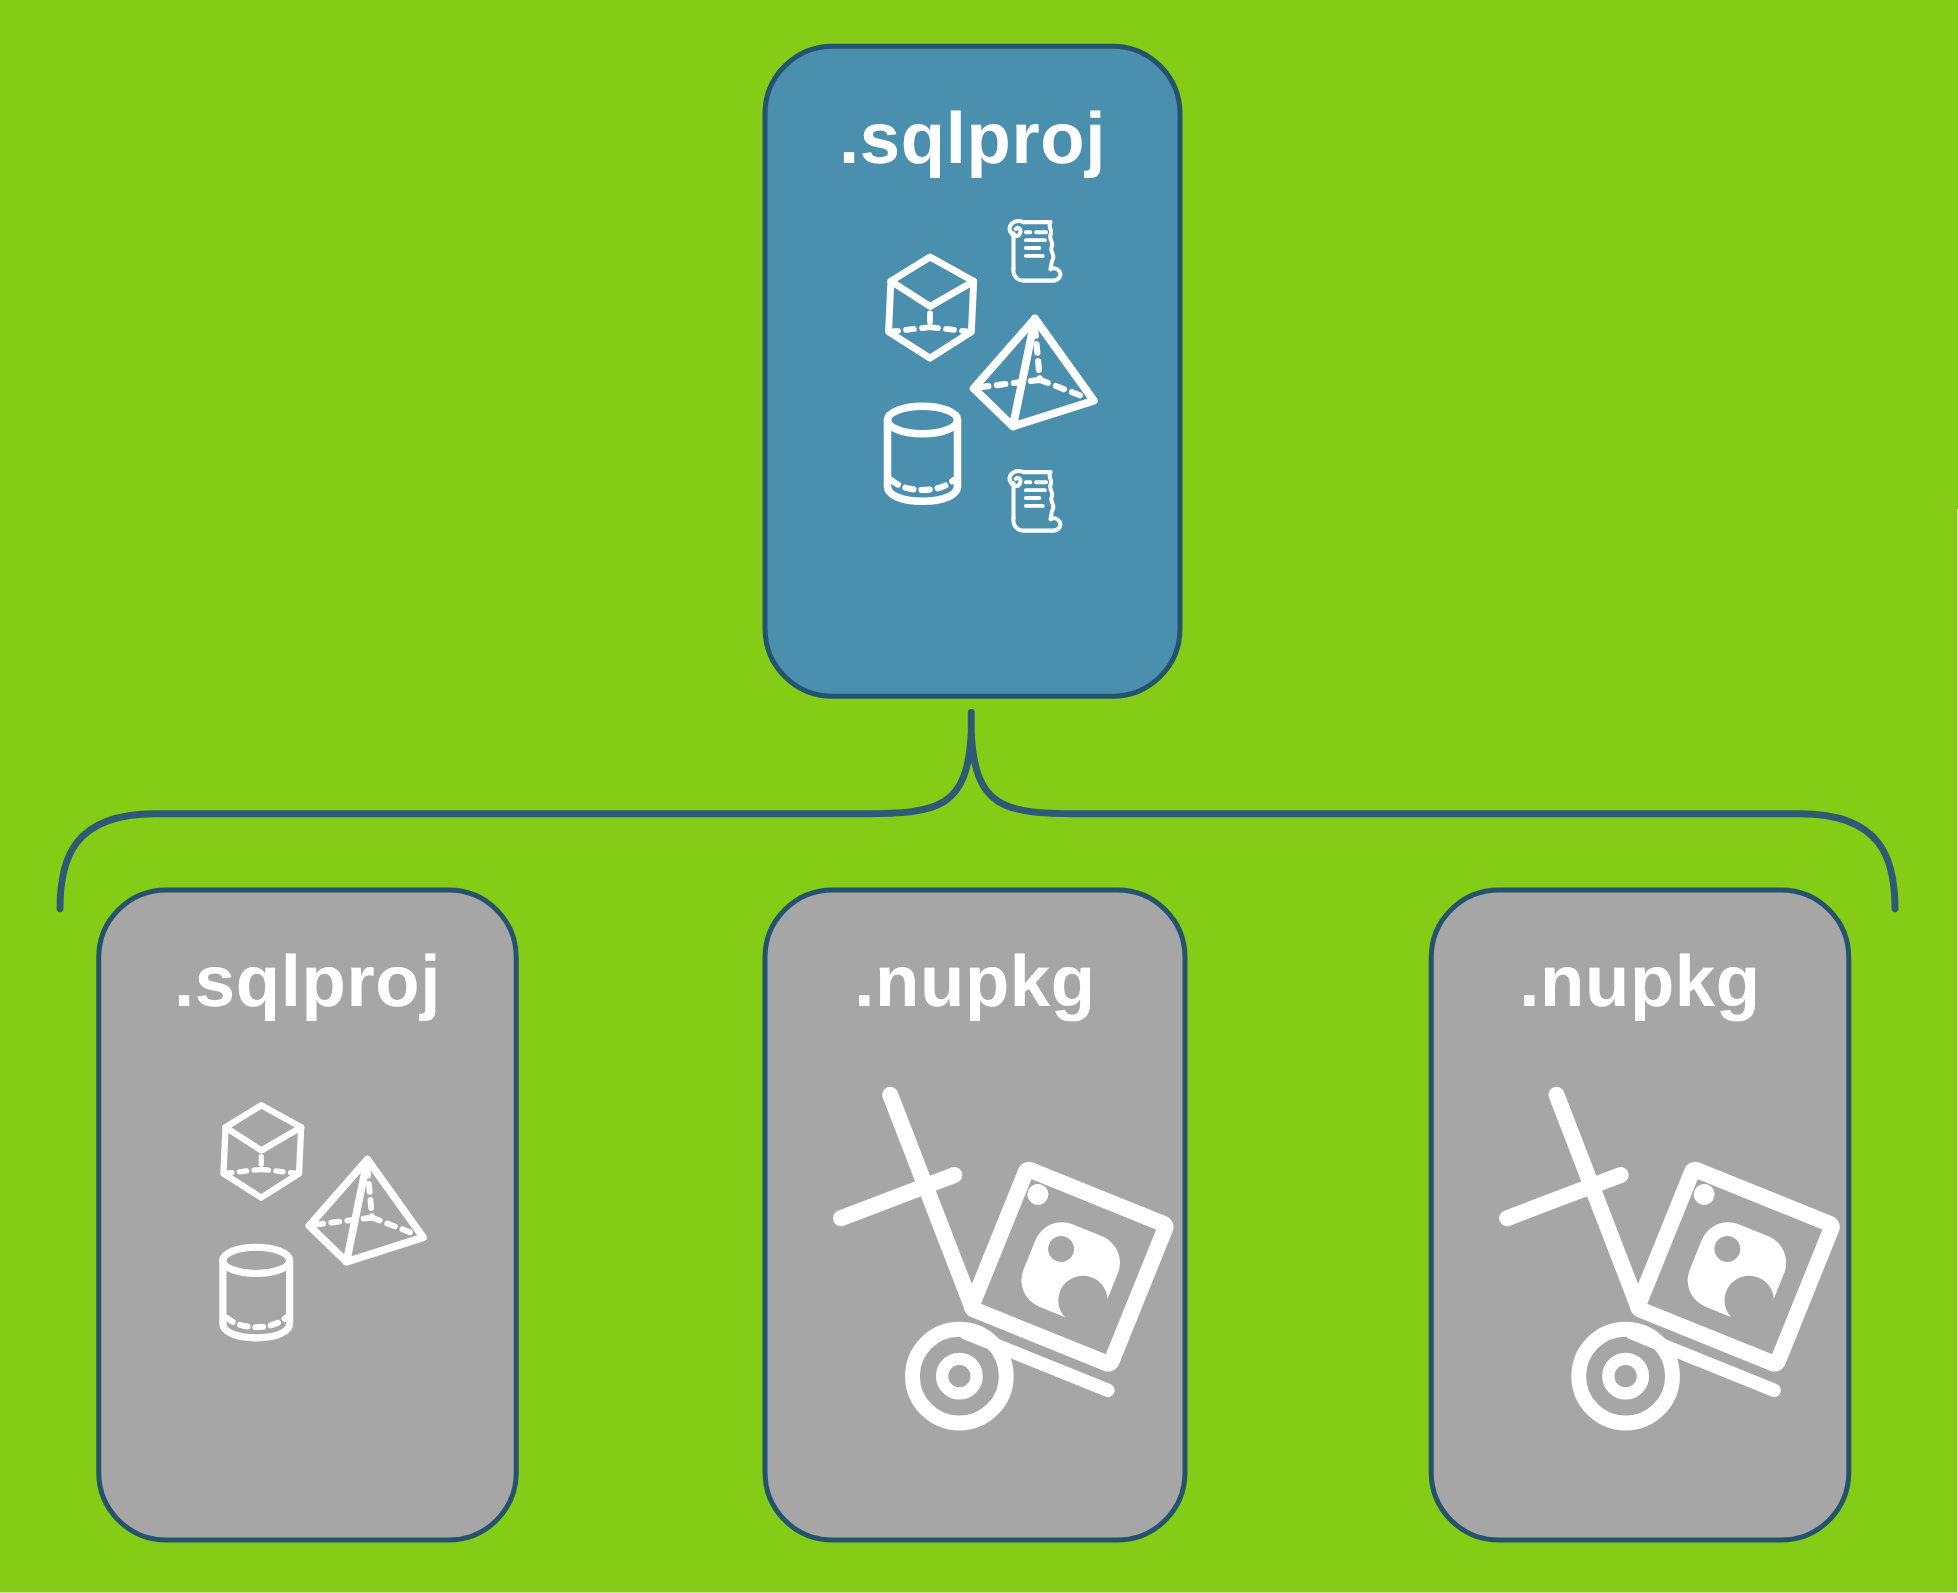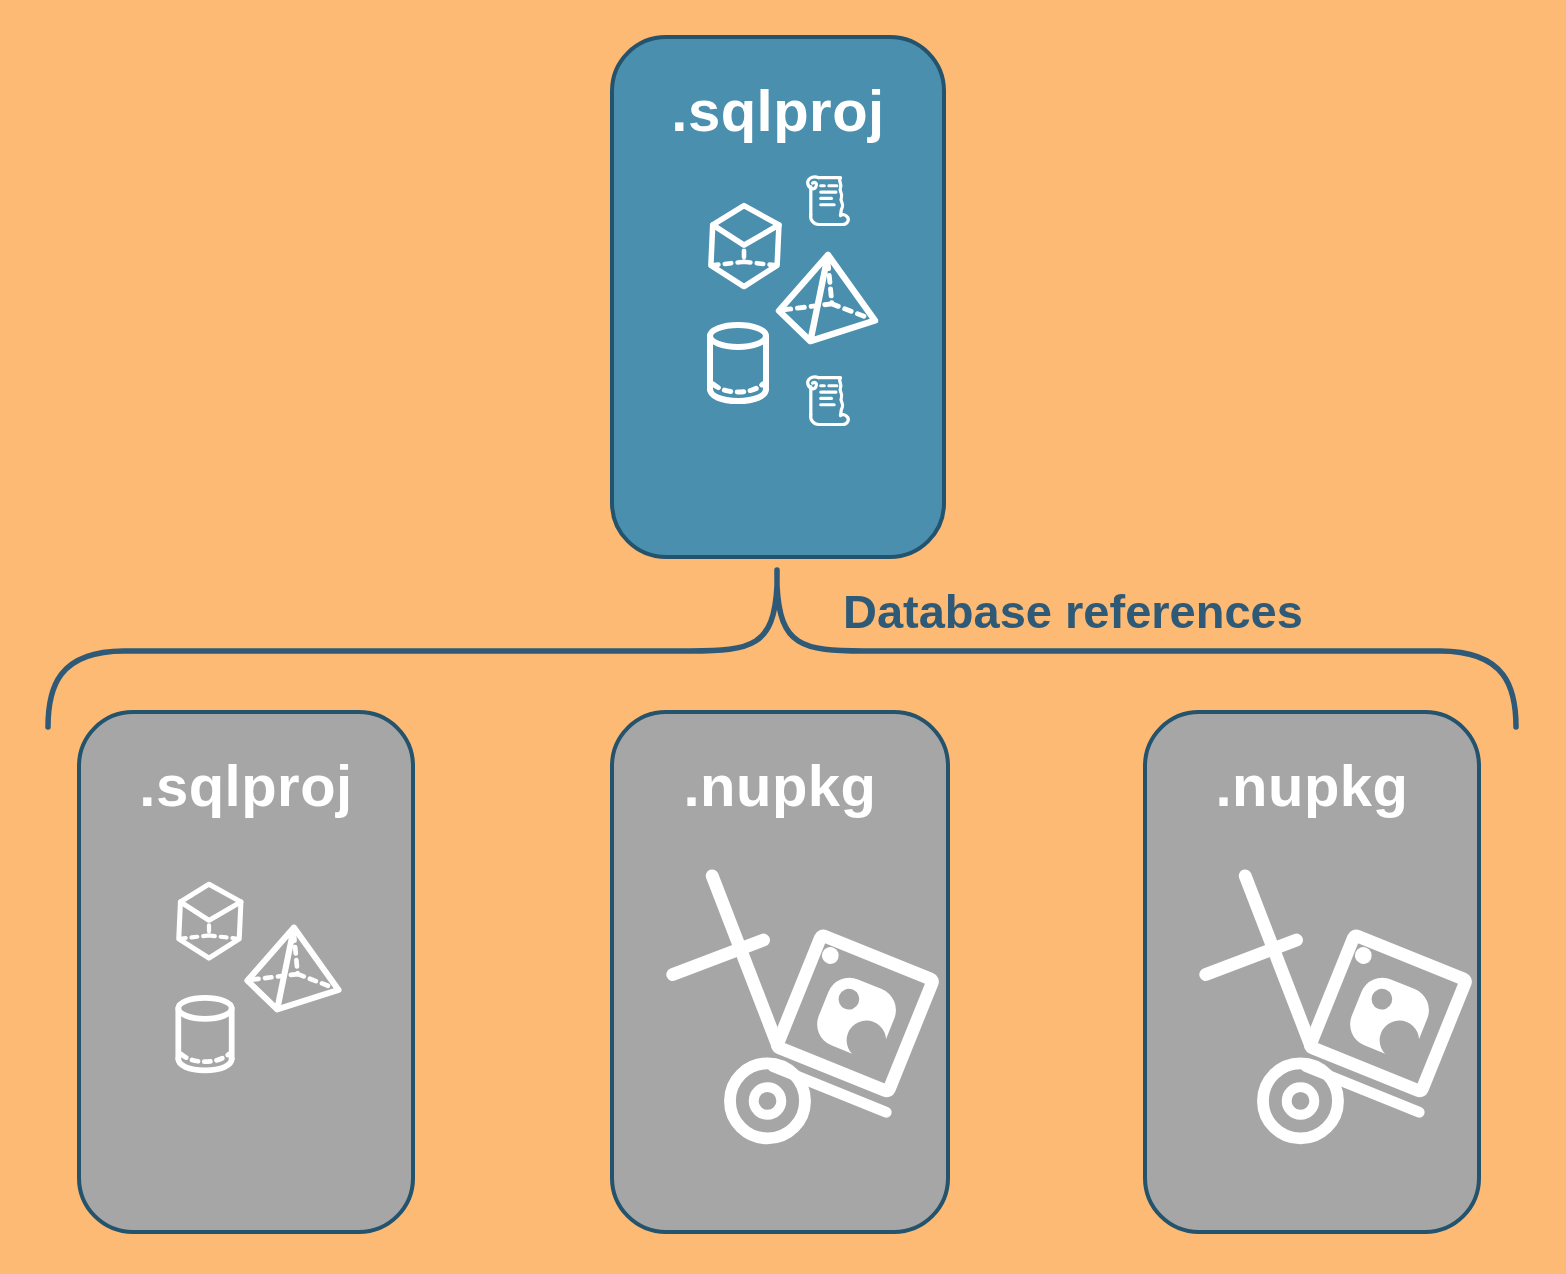--- a/index.html
+++ b/index.html
@@ -1,17 +1,17 @@
 <!DOCTYPE html>
 <html><head>
 <meta charset="utf-8">
 <style>
   html,body{margin:0;padding:0;background:#ffffff;}
   .canvas{
-    position:relative;width:1566px;height:1274px;background:#fdba74;overflow:hidden;
+    position:relative;width:1566px;height:1274px;background:#84cc16;overflow:hidden;
     font-family:"Liberation Sans",sans-serif;
   }
   .box{
     position:absolute;box-sizing:border-box;
     border:4px solid #24536E;border-radius:56px;
   }
   .box.blue{background:#4A8FAD;}
   .box.gray{background:#A6A6A6;}
   .box-label{
     text-align:center;color:#ffffff;font-weight:bold;font-size:58px;
@@ -105,21 +105,20 @@
     <svg class="ic scroll-b" viewBox="0 0 60 64">
         <use href="#icon-scroll"></use>
       </svg>
   </div>
 
   <svg class="brace" viewBox="0 0 1566 1274">
     <path d="M48 727 C48 688 58 651 124 651 L690 651 C752 651 774 646 777 586 L777 570 L777 586
              C780 646 802 651 864 651 L1440 651 C1506 651 1516 688 1516 727" fill="none" stroke="#2E5977" stroke-width="5.5" stroke-linecap="round" stroke-linejoin="round"></path>
   </svg>
 
-  <div class="connector-label">Database references</div>
 
   <div class="box gray child-0">
     <div class="box-label">.sqlproj</div>
     <svg class="ic cube" viewBox="0 0 100 100">
         <use href="#icon-cube"></use>
       </svg>
     <svg class="ic pyr" viewBox="0 0 110 100">
         <use href="#icon-pyramid"></use>
       </svg>
     <svg class="ic cyl" viewBox="0 0 70 86">

